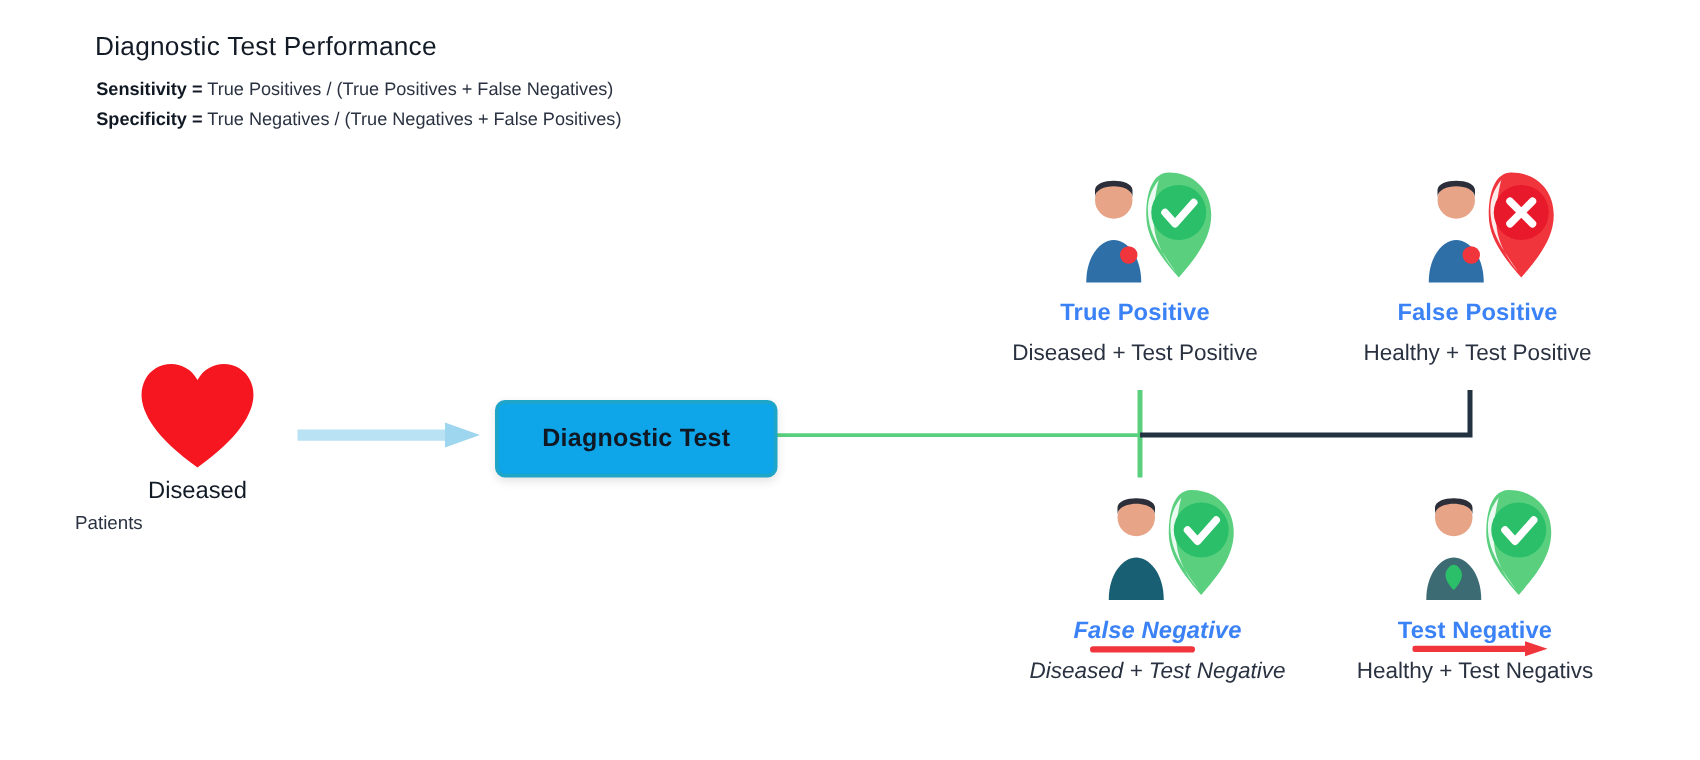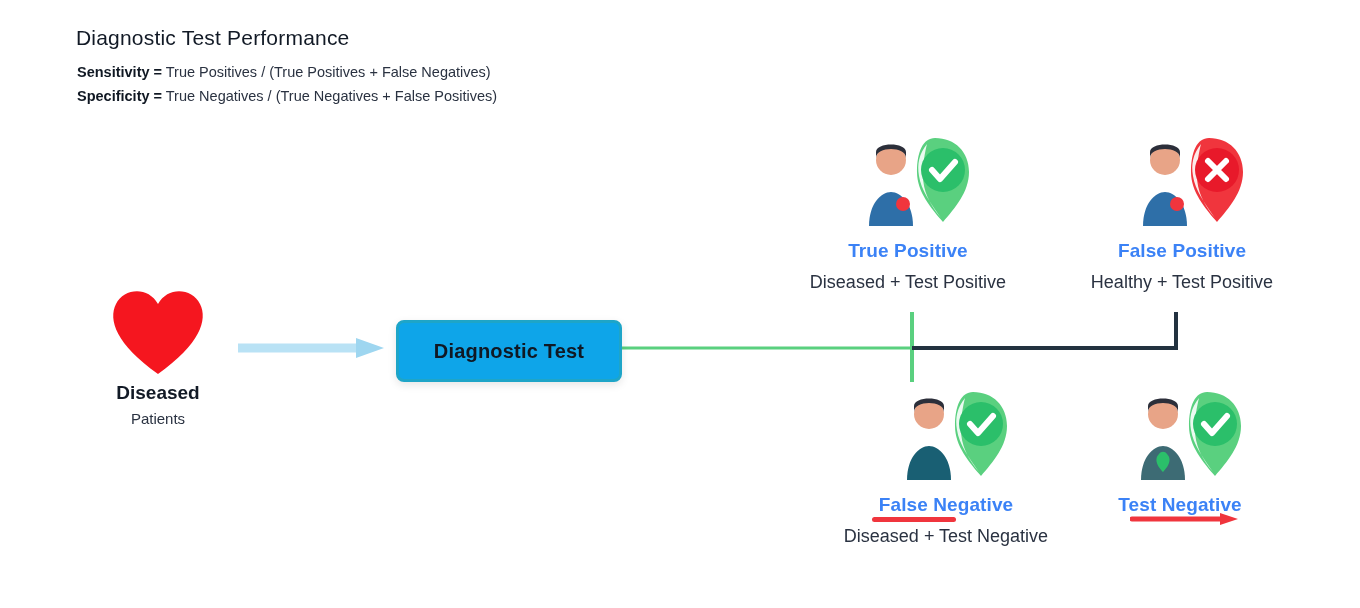--- a/index.html
+++ b/index.html
@@ -56,29 +56,29 @@
   }
   .heart svg { display: block; }
 
   .diseased-label {
     position: absolute;
     left: 60px;
     top: 382px;
     width: 196px;
     text-align: center;
     font-size: 19px;
-    font-weight: bold;
+    font-weight: normal;
     color: #121a26;
   }
   .diseased-sub {
     position: absolute;
     left: 60px;
     top: 410px;
     width: 196px;
-    text-align: center;
+    text-align: left;
     font-size: 15px;
     color: #2a3241;
   }
 
   
   .blue-arrow {
     position: absolute;
     left: 238px;
     top: 336px;
     width: 146px;
@@ -139,21 +139,21 @@
     letter-spacing: 0.1px;
   }
   .card .desc {
     font-size: 18px;
     color: #2a3241;
     margin-top: 10px;
   }
 
   .card-tp { left: 778px; top: 134px; }
   .card-fp { left: 1052px; top: 134px; }
-  .card-fn { left: 816px; top: 388px; }
+  .card-fn { left: 796px; top: 388px; font-style: italic; }
   .card-tn { left: 1050px; top: 388px; }
 
   
   .accent-line {
     position: absolute;
     height: 5px;
     border-radius: 3px;
     background: #f0353d;
   }
   .accent-fn {
@@ -265,17 +265,18 @@
       <path d="M84 10 C76 20 74 30 76 42 C78 56 88 70 98 84 C86 70 80 56 80 42 C80 28 82 18 84 10 Z" fill="#eafaf0"></path>
       <circle cx="100" cy="36" r="22" fill="#2bbf6a"></circle>
       <path d="M89 36 L97 45 L112 28" fill="none" stroke="#ffffff" stroke-width="6" stroke-linecap="round" stroke-linejoin="round"></path>
       <circle cx="48" cy="26" r="15" fill="#e8a487"></circle>
       <path d="M33 24 C33 12 63 12 63 24 L63 18 C63 8 33 8 33 18 Z" fill="#2c2f3a"></path>
       <path d="M26 92 C26 70 38 58 48 58 C58 58 70 70 70 92 Z" fill="#3d6b74"></path>
       <path d="M44 66 C38 72 44 80 48 84 C52 80 58 72 52 66 C50 63 46 63 44 66 Z" fill="#2bbf6a"></path>
     </svg>
   </div>
   <div class="name">Test Negative</div>
+  <div class="desc">Healthy + Test Negativs</div>
 </div>
 <svg class="accent-tn" viewBox="0 0 108 14">
   <line x1="2" y1="7" x2="92" y2="7" stroke="#f0353d" stroke-width="5" stroke-linecap="round"></line>
   <polygon points="90,1 108,7 90,13" fill="#f0353d"></polygon>
 </svg>
 
 </body></html>

